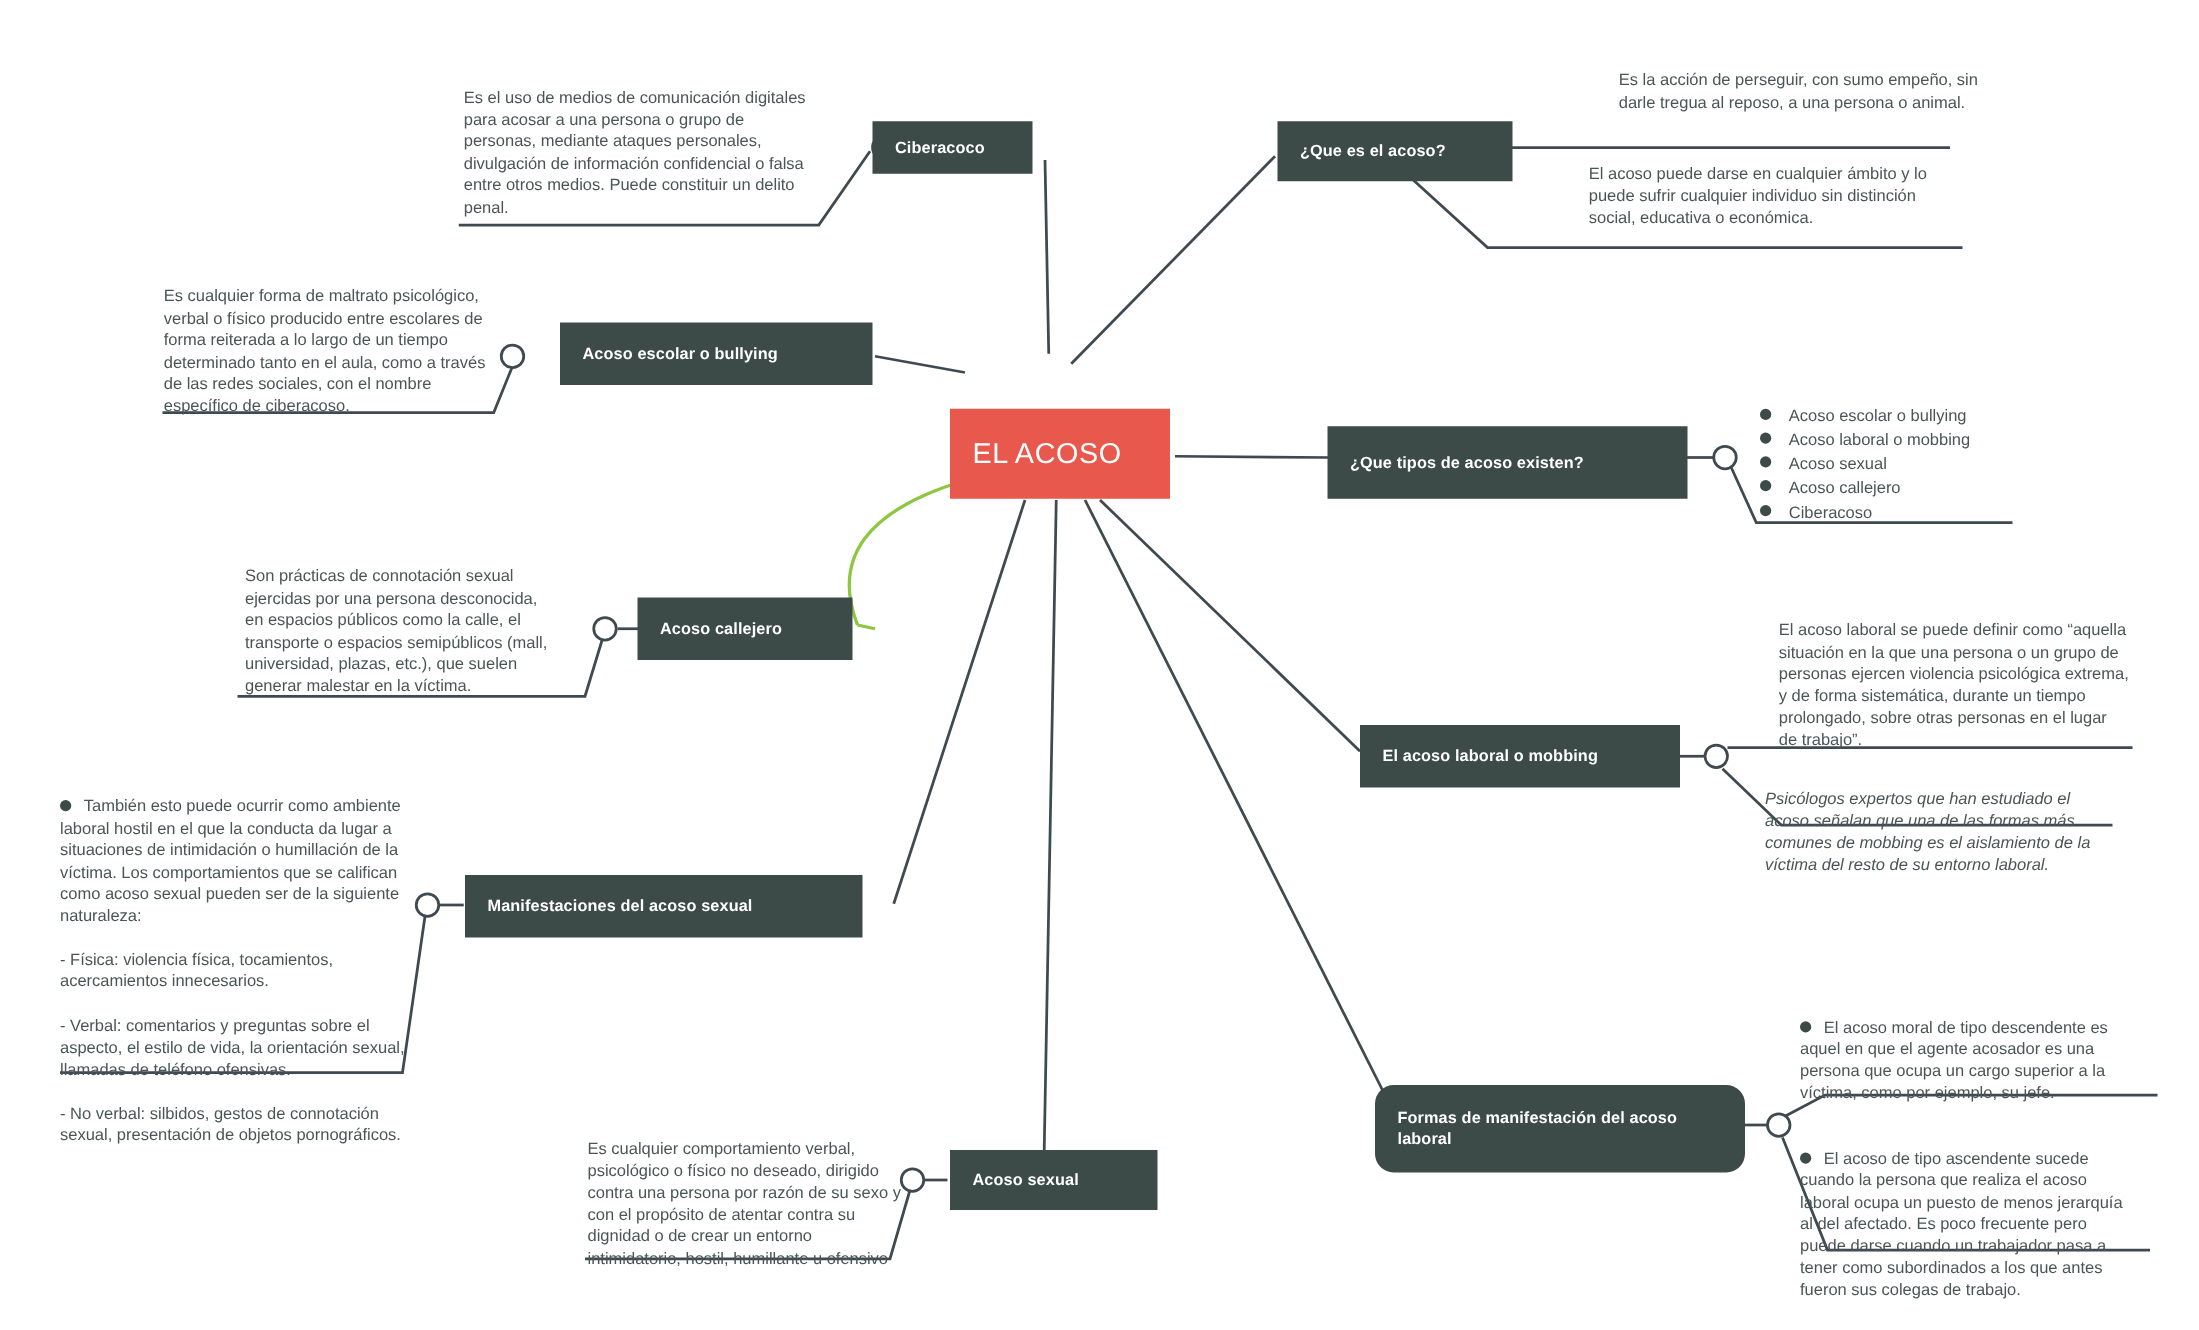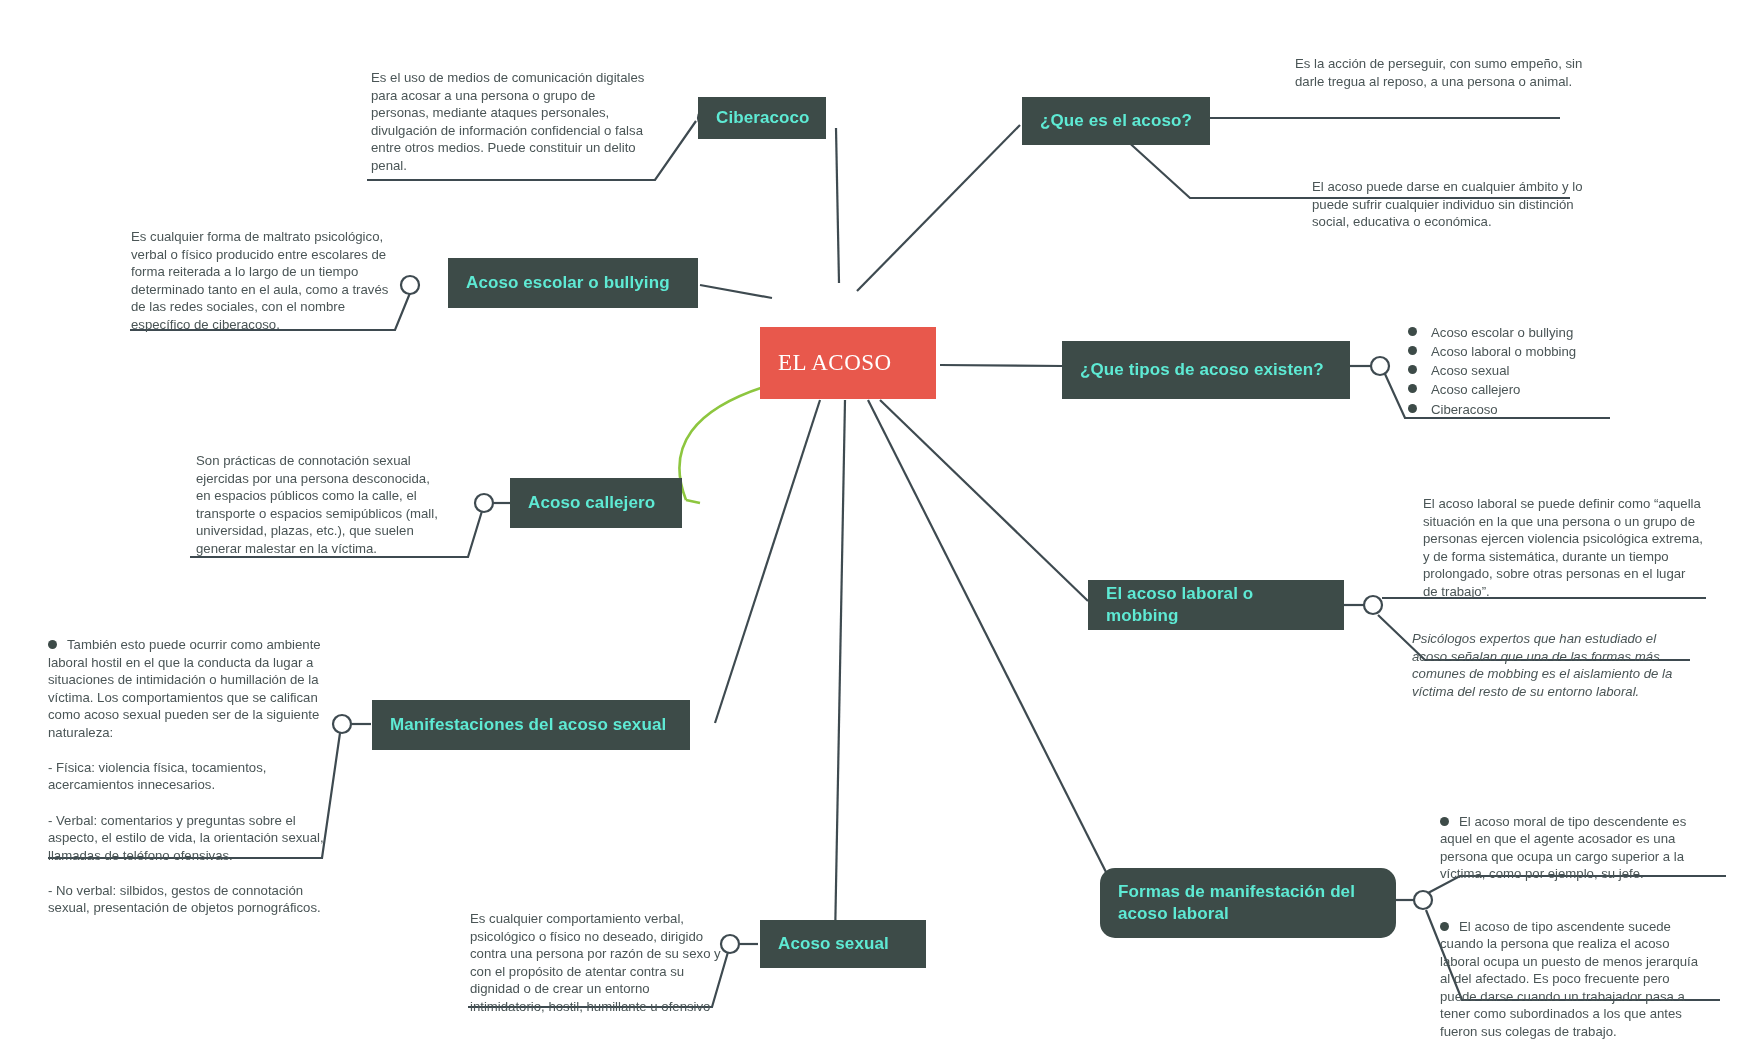--- a/index.html
+++ b/index.html
@@ -8,23 +8,23 @@
     font-family:"Liberation Sans", sans-serif;
     color:#3e4a4a;
   }
   #canvas{position:absolute;inset:0;width:1759px;height:1064px;}
   svg.links{position:absolute;left:0;top:0;width:1759px;height:1064px;pointer-events:none;}
 
   
   .node{
     position:absolute;
     background:#3d4b48;
-    color:#5eead4;
+    color:#ffffff;
     font-weight:bold;
-    font-size:17px;
+    font-size:13px;
     line-height:1.3;
     display:flex;
     align-items:center;
     box-sizing:border-box;
     padding:10px 18px;
     letter-spacing:.1px;
   }
   .node.center{
     background:#e8584c;
     color:#ffffff;
@@ -134,21 +134,21 @@
       <circle cx="410" cy="285" r="9"></circle>
       <circle cx="1380" cy="366" r="9"></circle>
       <circle cx="484" cy="503" r="9"></circle>
       <circle cx="1373" cy="605" r="9"></circle>
       <circle cx="342" cy="724" r="9"></circle>
       <circle cx="1423" cy="900" r="9"></circle>
       <circle cx="730" cy="944" r="9"></circle>
     </g>
   </svg>
 
-  <div class="node center" style="left:760px;top:327px;width:176px;height:72px;font-family:Liberation Serif, serif;">
+  <div class="node center" style="left:760px;top:327px;width:176px;height:72px;">
     <span>EL ACOSO</span>
   </div>
 
   <div class="node" style="left:698px;top:97px;width:128px;height:42px;">
     <span>Ciberacoco</span>
   </div>
 
   <div class="node" style="left:1022px;top:97px;width:188px;height:48px;">
     <span>¿Que es el acoso?</span>
   </div>
@@ -178,21 +178,21 @@
   </div>
 
   <div class="node" style="left:760px;top:920px;width:166px;height:48px;">
     <span>Acoso sexual</span>
   </div>
 
   <div class="note" style="left:371px;top:69px;width:285px;">Es el uso de medios de comunicación digitales para acosar a una persona o grupo de personas, mediante ataques personales, divulgación de información confidencial o falsa entre otros medios. Puede constituir un delito penal.</div>
 
   <div class="note" style="left:1271px;top:55px;width:290px;margin-left:24px;">Es la acción de perseguir, con sumo empeño, sin darle tregua al reposo, a una persona o animal.</div>
 
-  <div class="note" style="left:1312px;top:130px;width:295px;margin-top:48px;">El acoso puede darse en cualquier ámbito y lo puede sufrir cualquier individuo sin distinción social, educativa o económica.</div>
+  <div class="note" style="left:1271px;top:130px;width:295px;">El acoso puede darse en cualquier ámbito y lo puede sufrir cualquier individuo sin distinción social, educativa o económica.</div>
 
   <div class="note" style="left:131px;top:228px;width:270px;">Es cualquier forma de maltrato psicológico, verbal o físico producido entre escolares de forma reiterada a lo largo de un tiempo determinado tanto en el aula, como a través de las redes sociales, con el nombre específico de ciberacoso.</div>
 
   <div class="bullet-list" style="left:1408px;top:323px;width:240px;">
     <div class="bl-row">
       <span class="dot"></span>
       <span>Acoso escolar o bullying</span>
     </div>
     <div class="bl-row">
       <span class="dot"></span>

